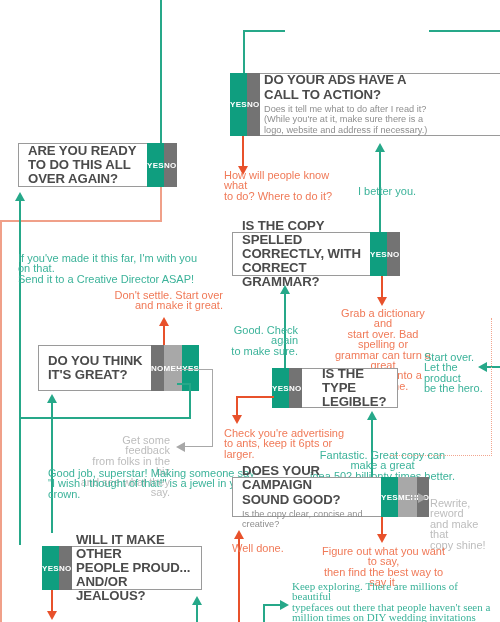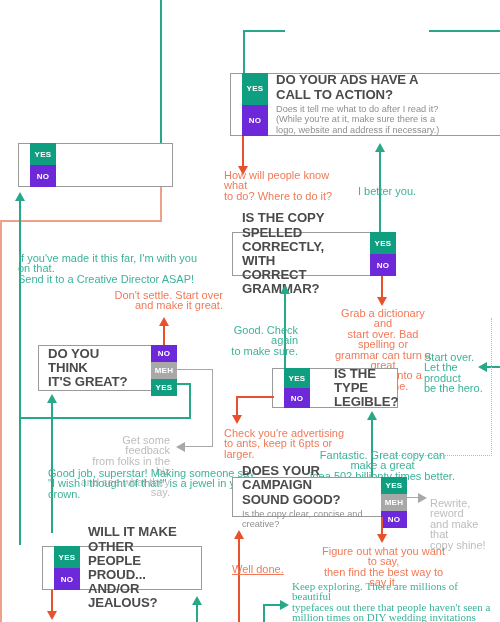--- a/index.html
+++ b/index.html
@@ -45,38 +45,37 @@
     color:#8e8e8e;
     margin-top:2px;
     white-space:pre-line;
   }
 
   
   .chips{
     flex:0 0 auto;
     width:26px;
     display:flex;
-    flex-direction:column;
+    flex-direction:row;
     margin:-1px;
-    padding-left:12px;
   }
   .chips.left{order:-1;}
   .chip{
     flex:1 1 0;
     display:flex;
     align-items:center;
     justify-content:center;
     font-size:8px;
     font-weight:bold;
     color:#ffffff;
     letter-spacing:0.3px;
     min-height:17px;
   }
   .chip.yes{background:#0f9e7f;}
-  .chip.no{background:#6d28d9;}
+  .chip.no{background:#737373;}
   .chip.meh{background:#a8a8a8;}
 
   
   .ln{position:absolute;}
   .ln.v{width:2px;}
   .ln.h{height:2px;}
   .teal{background:#26a889;}
   .red{background:#e8512b;}
   .salmon{background:#f0a089;}
   .gray{background:#a8a8a8;}
@@ -143,20 +142,25 @@
   <div class="ln v red" style="left:242px;top:136px;height:31px;"></div>
   <div class="arw down red-a" style="left:238px;top:166px;"></div>
   <div class="lbl r" style="left:224px;top:170px;width:130px;">How will people know what
 to do? Where to do it?</div>
 
   <div class="ln v teal" style="left:379px;top:152px;height:90px;"></div>
   <div class="arw up teal-a" style="left:375px;top:143px;"></div>
   <div class="lbl t" style="left:358px;top:186px;width:92px;">I better you.</div>
 
   <div class="box" id="box-ready-again" style="left:18px;top:143px;width:155px;height:44px;">
+    <div class="box-body">
+      <div class="q-title">ARE YOU READY
+TO DO THIS ALL
+OVER AGAIN?</div>
+    </div>
     <div class="chips">
       <div class="chip yes">YES</div>
       <div class="chip no">NO</div>
     </div>
   </div>
 
   <div class="ln v salmon" style="left:160px;top:187px;height:34px;"></div>
   <div class="ln h salmon" style="left:0px;top:220px;width:162px;"></div>
   <div class="ln v salmon" style="left:0px;top:220px;height:402px;"></div>
 
@@ -272,21 +276,21 @@
 and make that
 copy shine!</div>
 
   <div class="ln v red" style="left:381px;top:517px;height:18px;"></div>
   <div class="arw down red-a" style="left:377px;top:534px;"></div>
   <div class="lbl r center-al" style="left:316px;top:546px;width:135px;">Figure out what you want to say,
 then find the best way to say it.</div>
 
   <div class="arw up red-a" style="left:234px;top:530px;"></div>
   <div class="ln v red" style="left:238px;top:539px;height:83px;"></div>
-  <div class="lbl r" style="left:232px;top:564px;width:80px;text-decoration:underline;">Well done.</div>
+  <div class="lbl r" style="left:232px;top:543px;width:80px;">Well done.</div>
 
   <div class="ln v teal" style="left:263px;top:604px;height:18px;"></div>
   <div class="ln h teal" style="left:263px;top:604px;width:18px;"></div>
   <div class="arw right teal-a" style="left:280px;top:600px;"></div>
   <div class="lbl t" style="left:292px;top:581px;width:200px;font-family:Liberation Serif, serif;">Keep exploring. There are millions of beautiful
 typefaces out there that people haven't seen a
 million times on DIY wedding invitations and
 strip mall store signs.</div>
 
   <div class="box" id="box-people-proud" style="left:42px;top:546px;width:160px;height:44px;">

